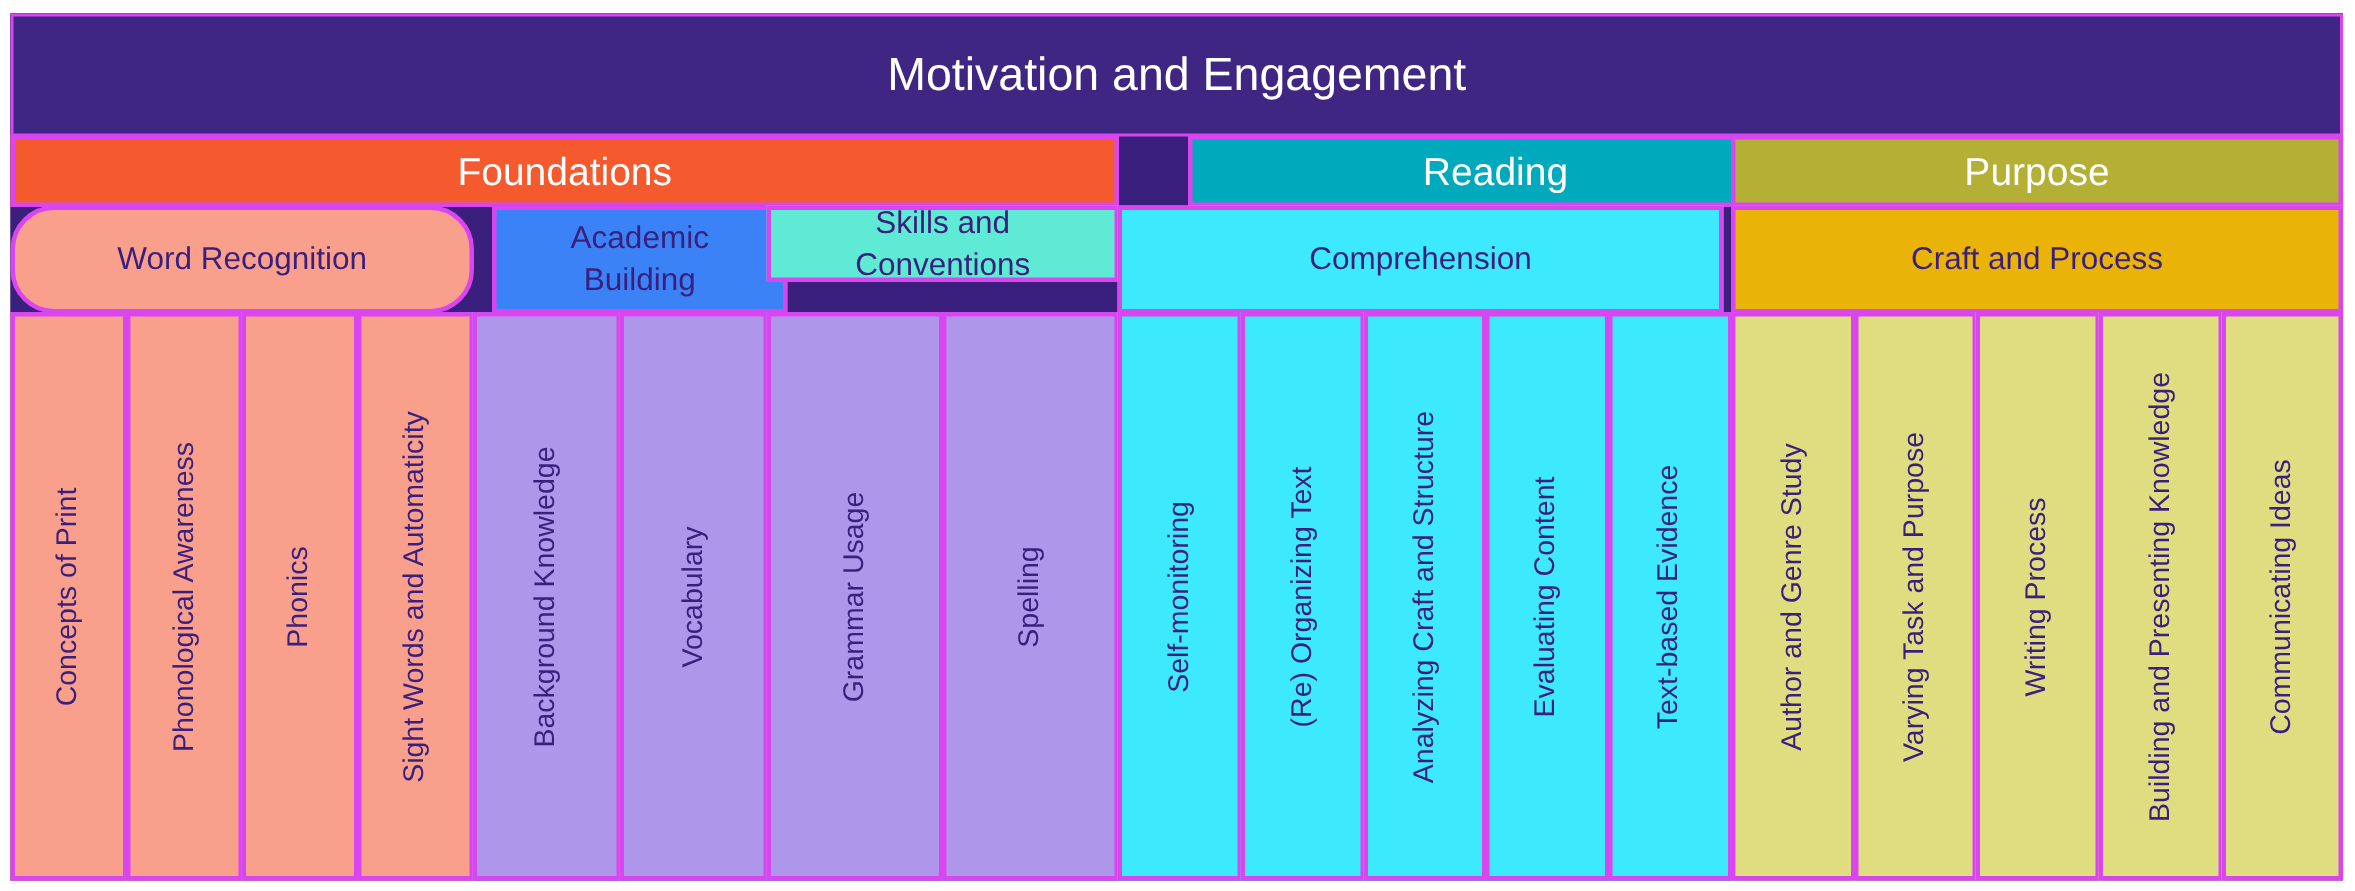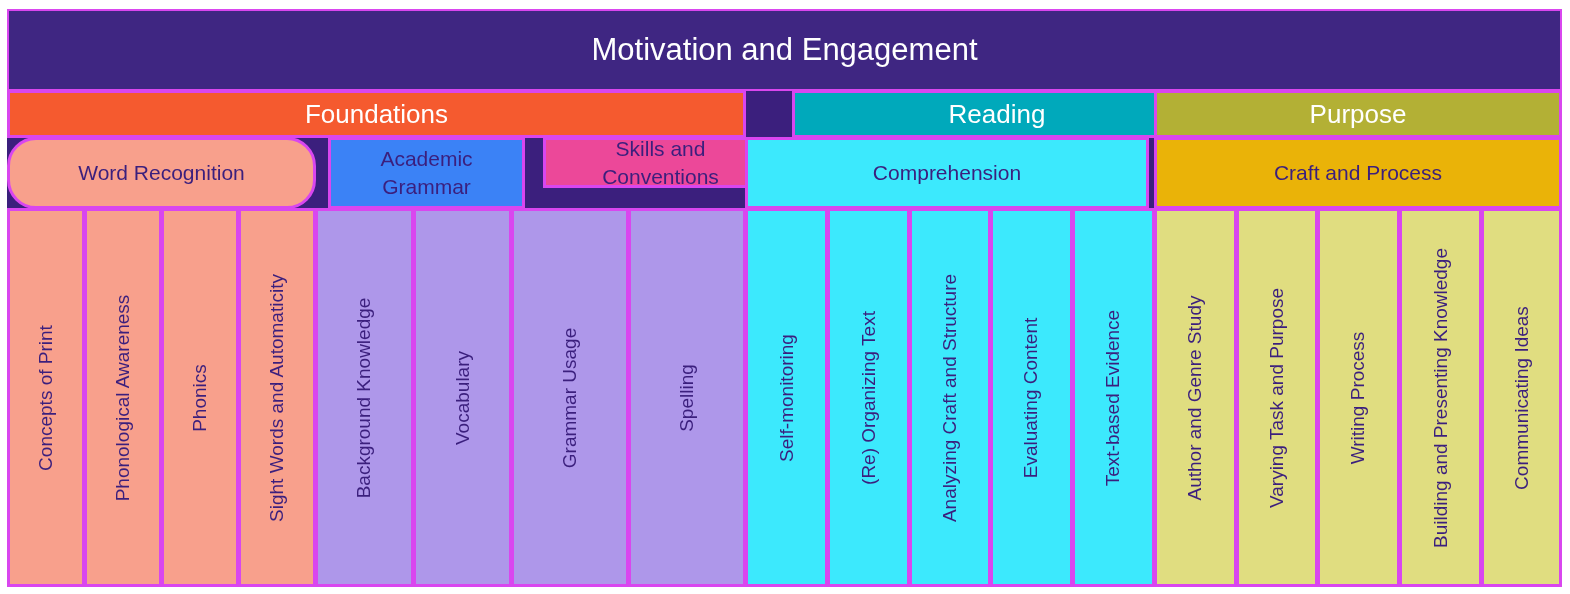--- a/index.html
+++ b/index.html
@@ -35,24 +35,24 @@
 </div>
 
 <div class="cell sub" style="left:7px; top:137px; width:309px; height:72px; background:#f8a08c;border-radius:29px;">
   <div>
       <div>Word Recognition</div>
     </div>
 </div>
 <div class="cell sub" style="left:315px; top:137px; width:197px; height:72px; background:#3b82f6;margin-left:13px;">
   <div>
       <div>Academic</div>
-      <div>Grammar</div>
+      <div>Building</div>
     </div>
 </div>
-<div class="cell sub" style="left:511px; top:137px; width:235px; height:51px; background:#ec4899;margin-left:32px;">
+<div class="cell sub" style="left:511px; top:137px; width:235px; height:51px; background:#5eead4;">
   <div>
       <div>Skills and</div>
       <div>Conventions</div>
     </div>
 </div>
 <div class="cell sub" style="left:745px; top:137px; width:404px; height:72px; background:#3ce9fd;">
   <span>Comprehension</span>
 </div>
 <div class="cell sub" style="left:1154px; top:137px; width:408px; height:72px; background:#eab308;">
   <span>Craft and Process</span>

